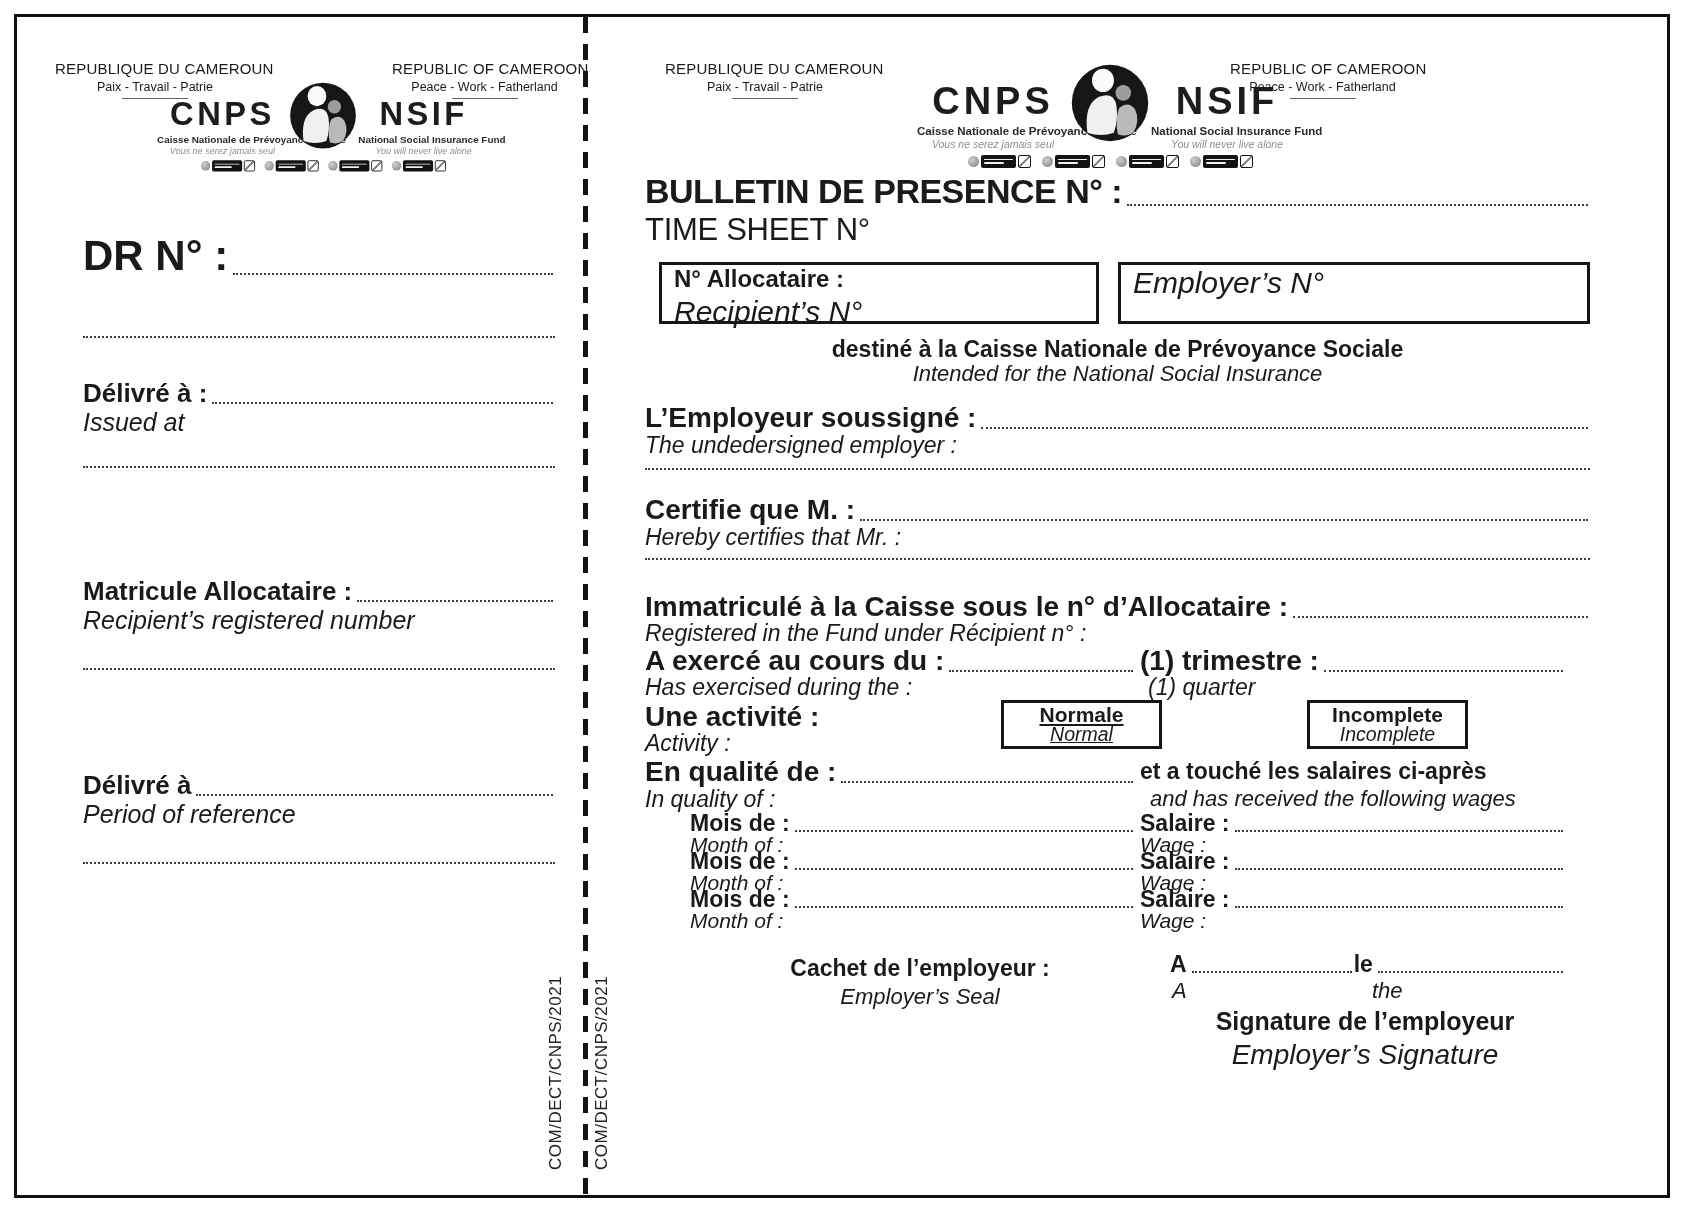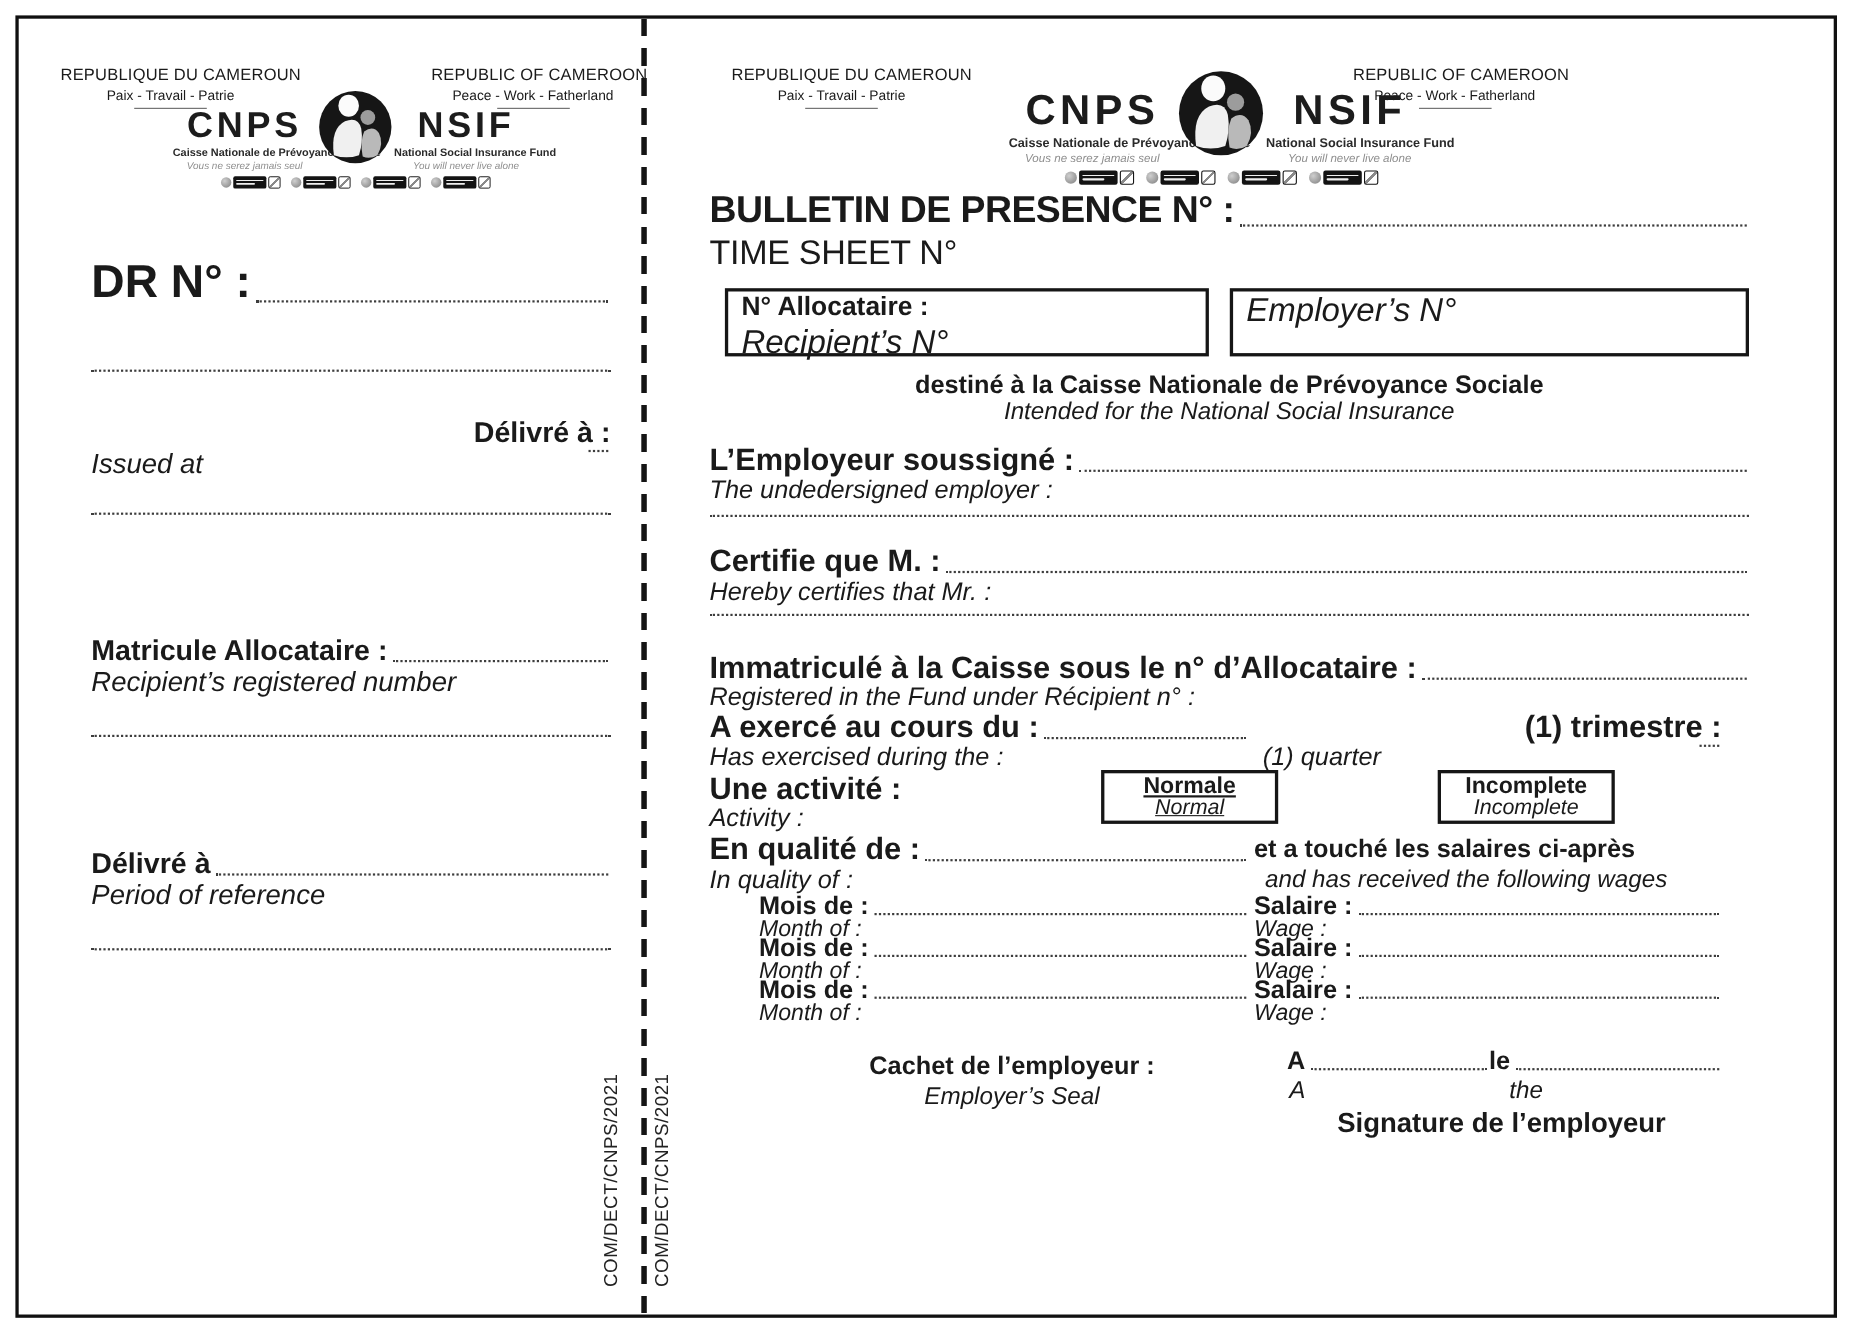--- a/index.html
+++ b/index.html
@@ -128,21 +128,21 @@
       </div>
     </div>
 
     <div class="frow" style="left:83px;top:232px;width:472px;">
       <span class="b fs42">DR N° :</span>
       <span class="fill"></span>
     </div>
 
     <div class="dotline" style="left:83px;top:336px;width:472px;"></div>
 
-    <div class="frow" style="left:83px;top:378px;width:472px;flex-direction:column;">
+    <div class="frow" style="left:83px;top:378px;width:472px;">
       <span class="b fs26">Délivré à :</span>
       <span class="fill"></span>
     </div>
     <div class="abs i fs25" style="left:83px;top:408px;">Issued at</div>
 
     <div class="dotline" style="left:83px;top:466px;width:472px;"></div>
 
     <div class="frow" style="left:83px;top:576px;width:472px;">
       <span class="b fs26">Matricule Allocataire :</span>
       <span class="fill"></span>
@@ -267,21 +267,21 @@
       <span class="b fs24">Immatriculé à la Caisse sous le n° d’Allocataire :</span>
       <span class="fill"></span>
     </div>
     <div class="abs i fs23" style="left:645px;top:620px;">Registered in the Fund under Récipient n° :</div>
 
     <div class="frow" style="left:645px;top:645px;width:490px;">
       <span class="b fs24">A exercé au cours du :</span>
       <span class="fill"></span>
     </div>
     <div class="abs i fs23" style="left:645px;top:674px;">Has exercised during the :</div>
-    <div class="frow" style="left:1140px;top:645px;width:425px;flex-direction:column;">
+    <div class="frow" style="left:1140px;top:645px;width:425px;">
       <span class="b fs24">(1) trimestre :</span>
       <span class="fill"></span>
     </div>
     <div class="abs i fs23" style="left:1148px;top:674px;">(1) quarter</div>
 
     <div class="abs b fs24" style="left:645px;top:701px;">Une activité :</div>
     <div class="abs i fs23" style="left:645px;top:730px;">Activity :</div>
     <div class="optbox" style="left:1001px;top:700px;text-decoration:underline;">
       <div class="fr">Normale</div>
       <div class="en">Normal</div>
@@ -341,17 +341,18 @@
       <span class="b fs23">A</span>
       <span class="fill" style="flex:0 0 160px;"></span>
       <span class="b fs23">le</span>
       <span class="fill"></span>
     </div>
     <div class="abs i fs22" style="left:1172px;top:978px;">A</div>
     <div class="abs i fs22" style="left:1372px;top:978px;">the</div>
 
     <div class="abs ctr" style="left:1150px;top:1006px;width:430px;line-height:1.25;">
       <div class="b fs25">Signature de l’employeur</div>
+      <div class="i fs24">Employer’s Signature</div>
     </div>
 
     <div class="vert" style="left:592px;top:975px;height:195px;">COM/DECT/CNPS/2021</div>
   </section>
 </div>
 
 </body></html>

